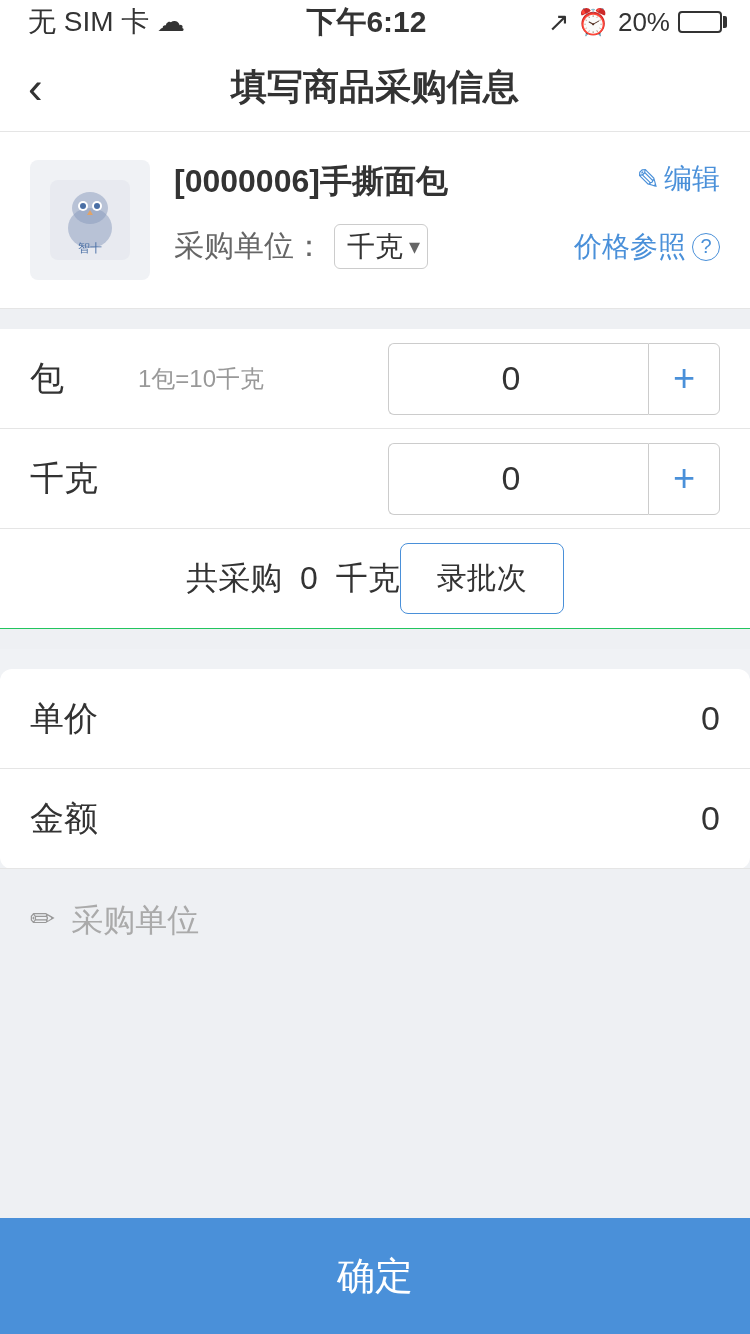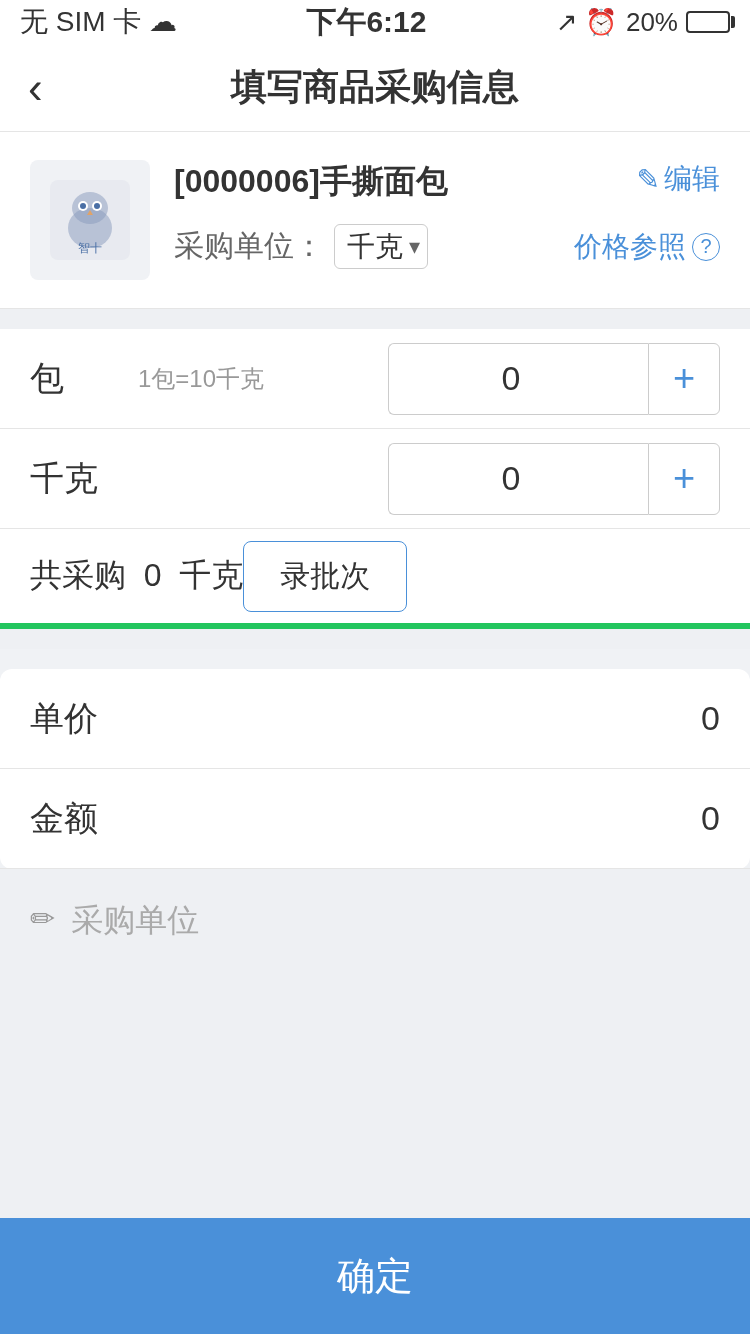--- a/index.html
+++ b/index.html
@@ -14,21 +14,21 @@
     }
 
     
     .status-bar {
       width: 750px;
       height: 44px;
       background: #fff;
       display: flex;
       align-items: center;
       justify-content: space-between;
-      padding: 0 20px;
+      padding: 0 28px;
       font-size: 28px;
       font-weight: 500;
     }
     .status-left { display: flex; align-items: center; gap: 10px; }
     .status-center { font-size: 30px; font-weight: 600; }
     .status-right { display: flex; align-items: center; gap: 8px; font-size: 26px; }
     .battery-bar {
       width: 44px; height: 22px; border: 2px solid #333; border-radius: 4px; position: relative; display: inline-block;
     }
     .battery-bar::after {
@@ -208,25 +208,25 @@
       justify-content: center;
       cursor: pointer;
       font-size: 38px;
       color: #4a90d9;
     }
 
     
     .total-row {
       display: flex;
       align-items: center;
-      justify-content: flex-start;
+      justify-content: center;
       padding: 0 30px;
       height: 100px;
       background: #fff;
-      border-bottom: 6px solid #22c55e;
+      border-bottom: 1px solid #22c55e;
     }
     .total-text {
       font-size: 32px;
       color: #333;
     }
     .record-btn {
       border: 1px solid #4a90d9;
       border-radius: 8px;
       padding: 14px 36px;
       font-size: 30px;

